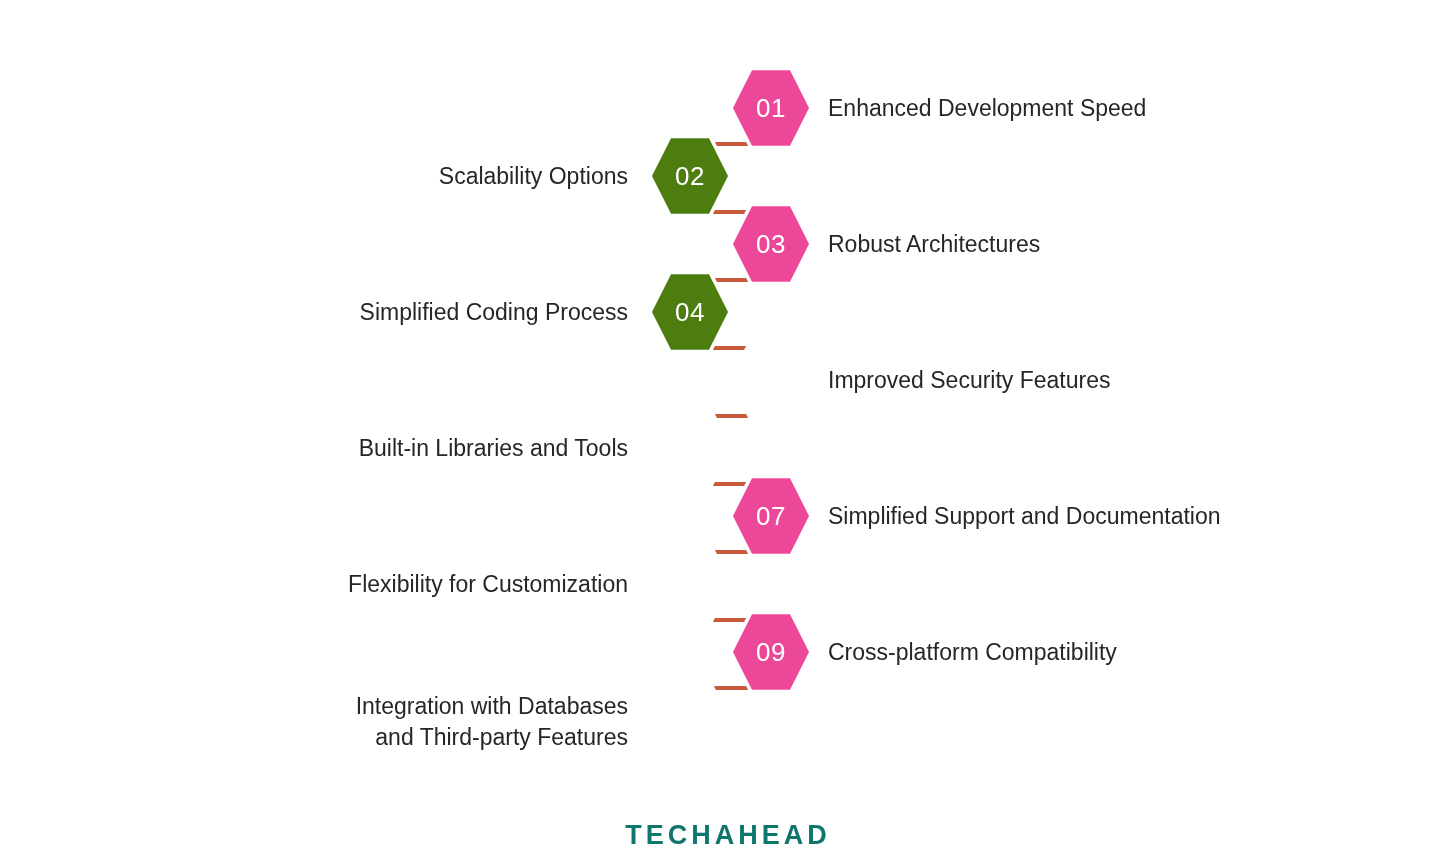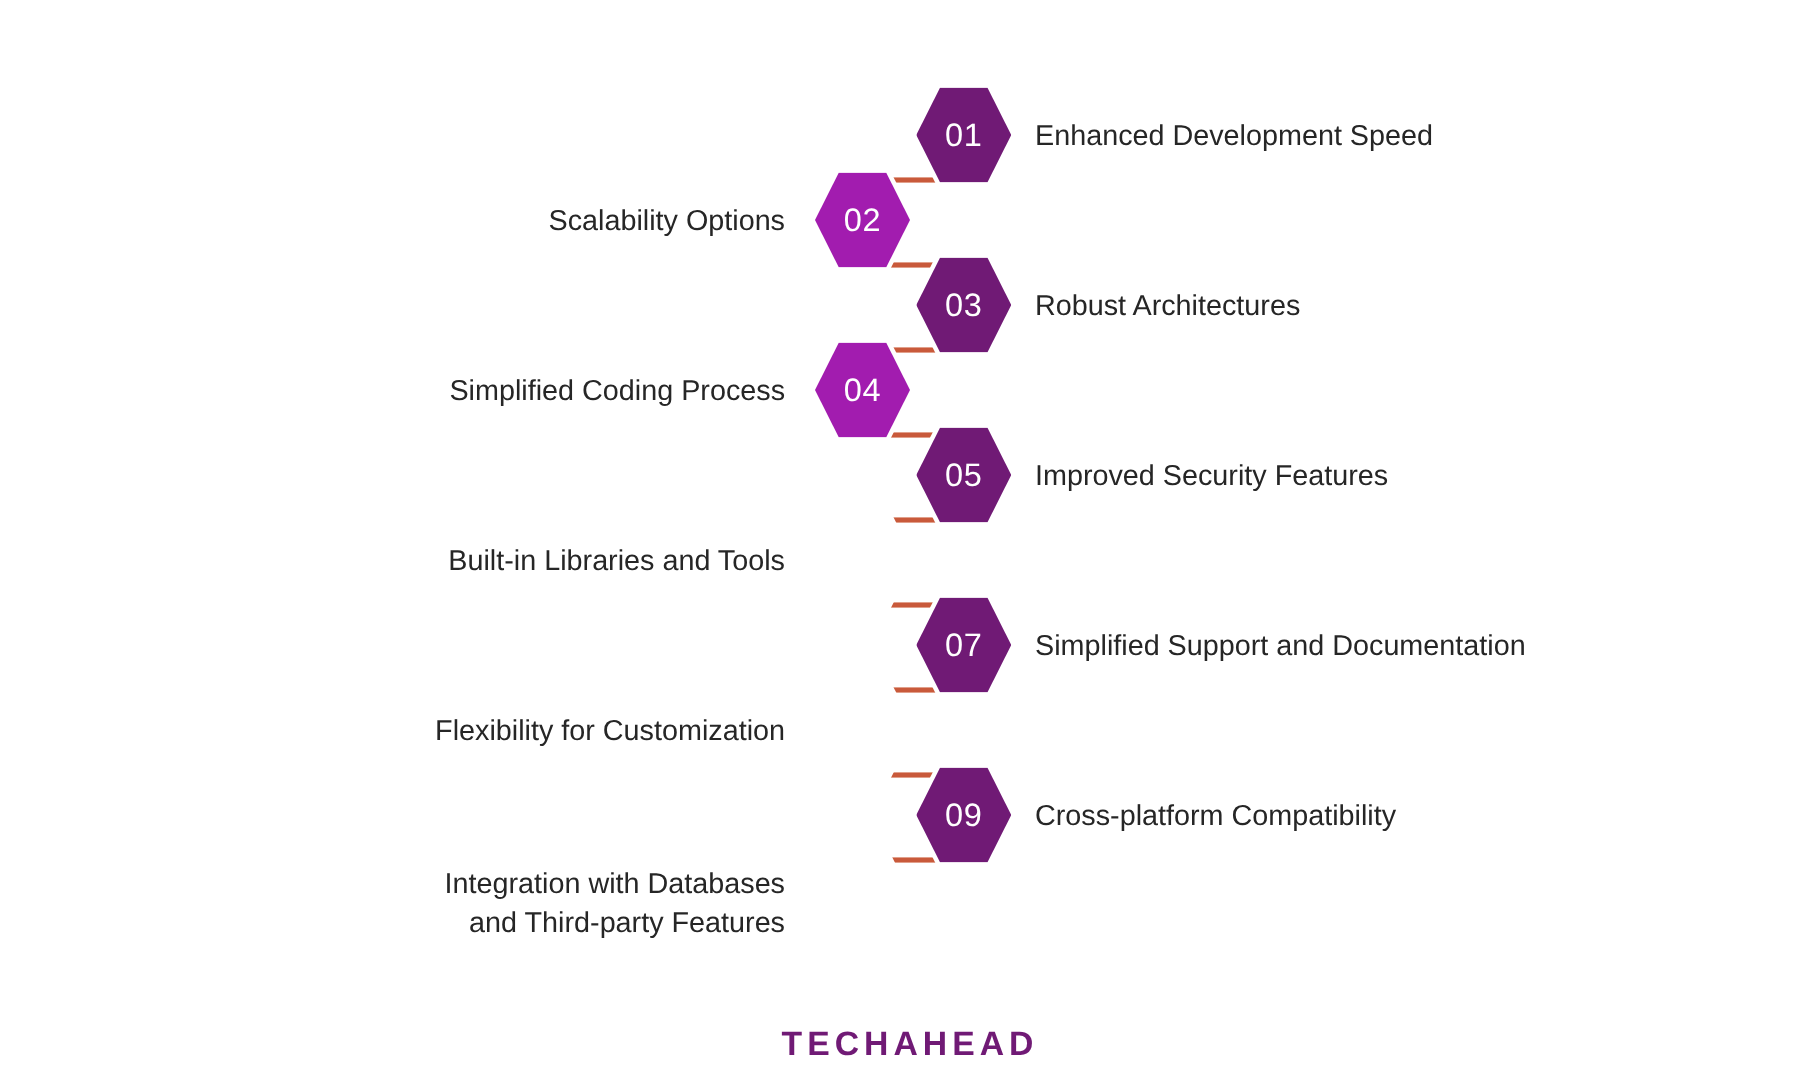--- a/index.html
+++ b/index.html
@@ -48,22 +48,22 @@
     position: absolute;
     left: 4px;
     top: 4px;
     right: 4px;
     bottom: 4px;
     clip-path: polygon(25% 1.5%, 75% 1.5%, 100% 50%, 75% 98.5%, 25% 98.5%, 0% 50%);
     display: flex;
     align-items: center;
     justify-content: center;
   }
-  .hex-wrap.tone-dark  .hex-inner { background: #701a75; }
-  .hex-wrap.tone-light .hex-inner { background: #a21caf; }
+  .hex-wrap.tone-dark  .hex-inner { background: #ec4899; }
+  .hex-wrap.tone-light .hex-inner { background: #4d7c0f; }
 
   .hex-num {
     color: #ffffff;
     font-size: 26px;
     font-weight: 300;
     letter-spacing: 0.5px;
     line-height: 1;
     user-select: none;
   }
 
@@ -101,21 +101,21 @@
     transform: translateY(-50%);
   }
 
   
   #watermark {
     position: absolute;
     left: 0;
     top: 820px;
     width: 1456px;
     text-align: center;
-    color: #701a75;
+    color: #0f766e;
     font-size: 27px;
     font-weight: 700;
     letter-spacing: 4px;
     user-select: none;
   }
 </style>
 </head>
 <body>
 
 <div id="infographic">
@@ -187,23 +187,20 @@
         <div class="hex-outer"></div>
         <div class="hex-inner">
           <span class="hex-num">04</span>
         </div>
       </div>
       <div class="step-label align-right">Simplified Coding Process</div>
     </div>
     <div class="step-row" style="top: 380px;">
       <div class="hex-wrap side-right tone-dark">
         <div class="hex-outer"></div>
-        <div class="hex-inner">
-          <span class="hex-num">05</span>
-        </div>
       </div>
       <div class="step-label align-left">Improved Security Features</div>
     </div>
     <div class="step-row" style="top: 448px;">
       <div class="hex-wrap side-left tone-light">
         <div class="hex-outer"></div>
       </div>
       <div class="step-label align-right">Built-in Libraries and Tools</div>
     </div>
     <div class="step-row" style="top: 516px;">

